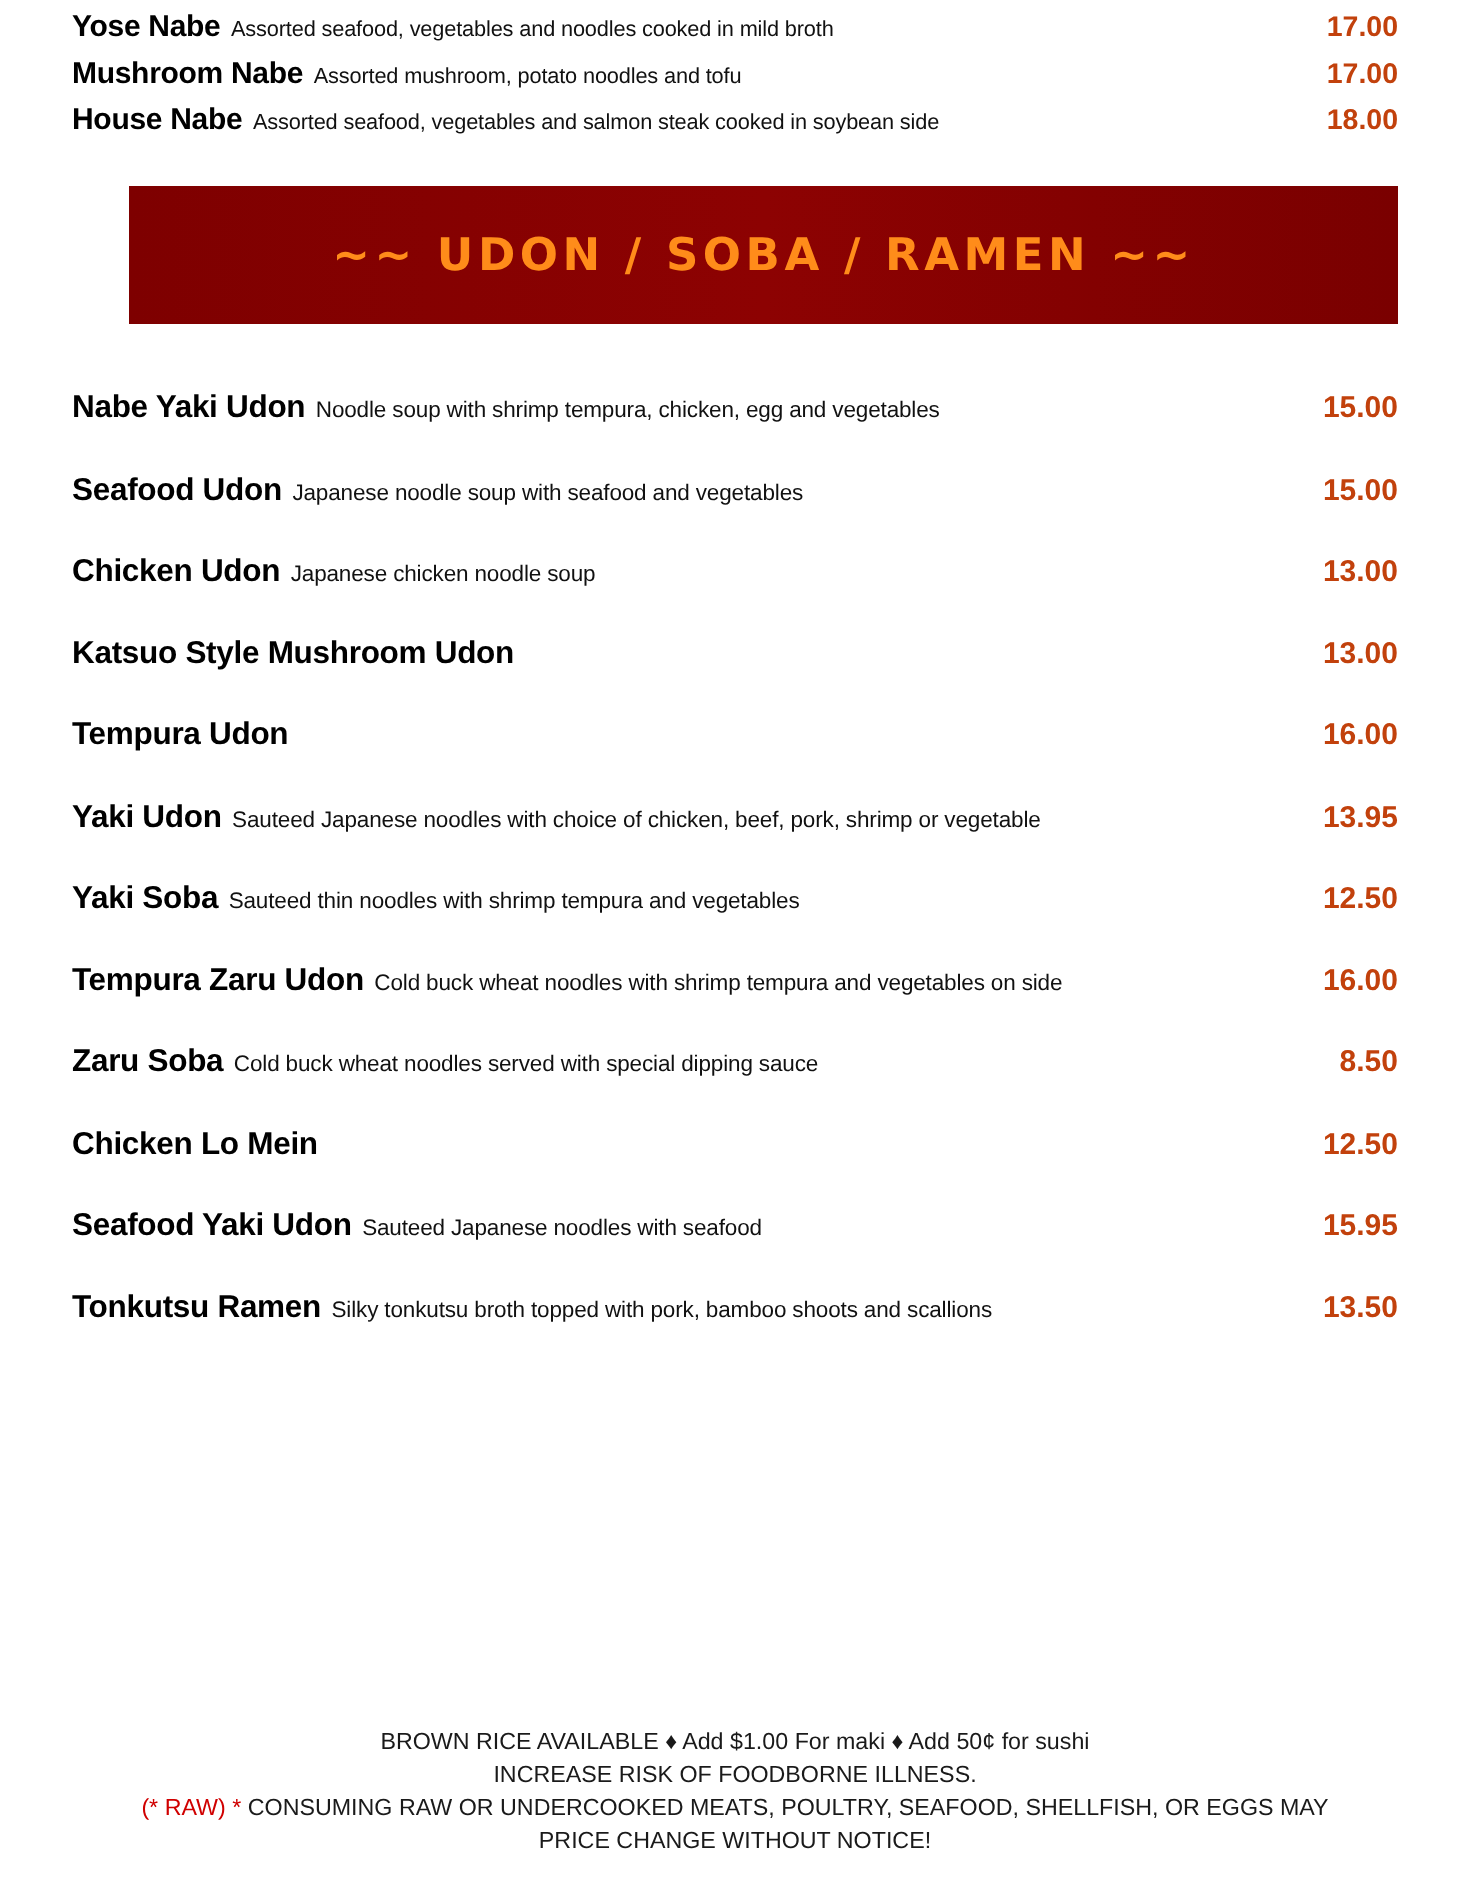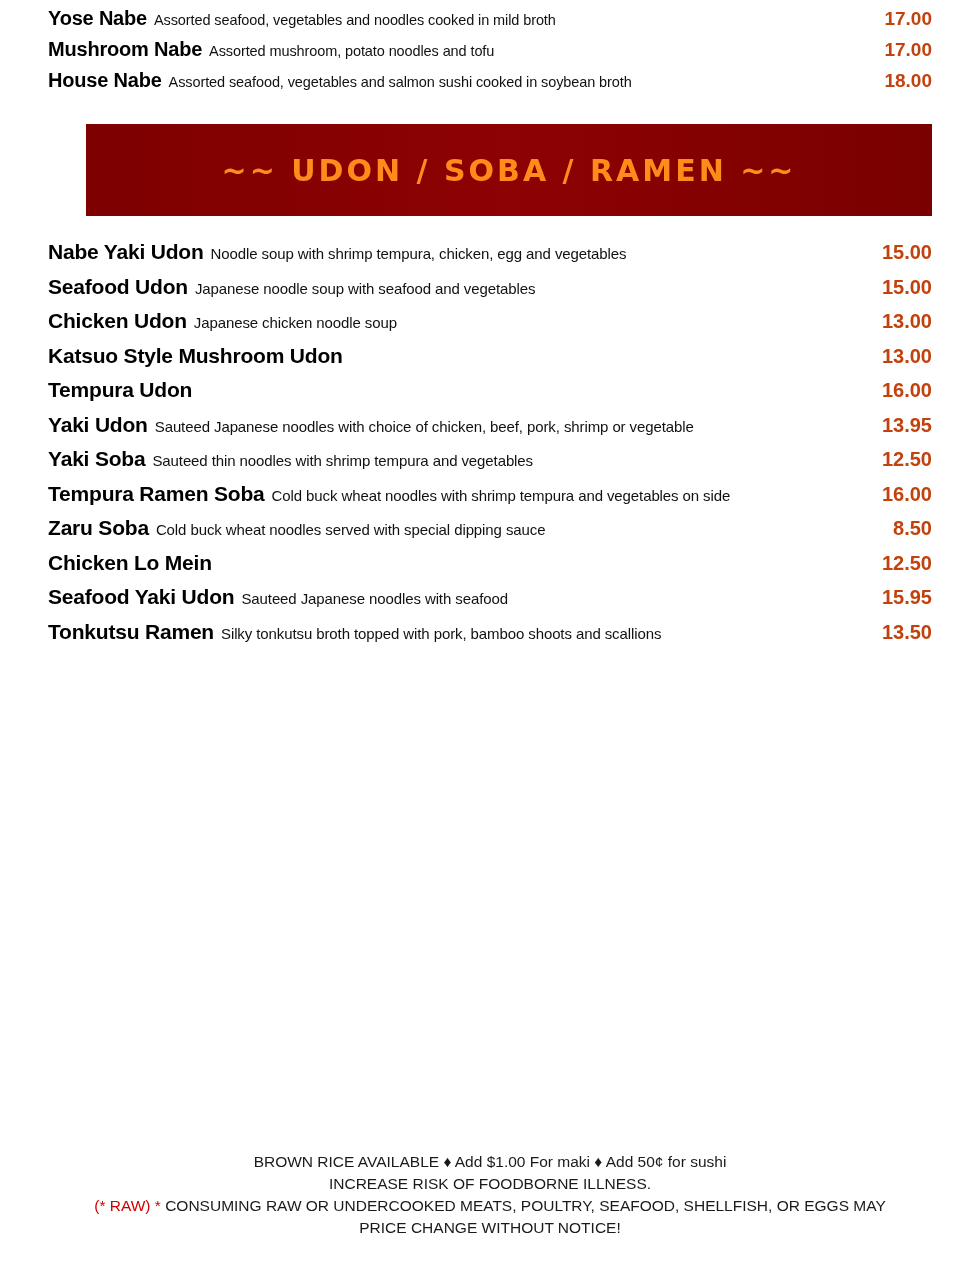--- a/index.html
+++ b/index.html
@@ -93,20 +93,21 @@
     letter-spacing: 3px;
     white-space: nowrap;
   }
 
   
   .udon-block {
     padding-top: 24px;
   }
   .udon-block .item-row {
     height: 34.5px;
+    margin-top: 20px;
   }
   .udon-block .item-name {
     font-size: 21px;
   }
   .udon-block .item-desc {
     font-size: 15px;
   }
   .udon-block .item-price {
     font-size: 20px;
   }
@@ -148,21 +149,21 @@
       <div class="item-main">
         <span class="item-name">Mushroom Nabe</span>
         <span class="item-desc">Assorted mushroom, potato noodles and tofu</span>
       </div>
       <div class="item-price">17.00</div>
     </div>
 
     <div class="item-row">
       <div class="item-main">
         <span class="item-name">House Nabe</span>
-        <span class="item-desc">Assorted seafood, vegetables and salmon sushi cooked in soybean broth</span>
+        <span class="item-desc">Assorted seafood, vegetables and salmon steak cooked in soybean side</span>
       </div>
       <div class="item-price">18.00</div>
     </div>
 
   </div>
 
   <div class="banner">
     <div class="banner-text">~~ UDON / SOBA / RAMEN ~~</div>
   </div>
 
@@ -218,21 +219,21 @@
     <div class="item-row">
       <div class="item-main">
         <span class="item-name">Yaki Soba</span>
         <span class="item-desc">Sauteed thin noodles with shrimp tempura and vegetables</span>
       </div>
       <div class="item-price">12.50</div>
     </div>
 
     <div class="item-row">
       <div class="item-main">
-        <span class="item-name">Tempura Ramen Soba</span>
+        <span class="item-name">Tempura Zaru Udon</span>
         <span class="item-desc">Cold buck wheat noodles with shrimp tempura and vegetables on side</span>
       </div>
       <div class="item-price">16.00</div>
     </div>
 
     <div class="item-row">
       <div class="item-main">
         <span class="item-name">Zaru Soba</span>
         <span class="item-desc">Cold buck wheat noodles served with special dipping sauce</span>
       </div>

